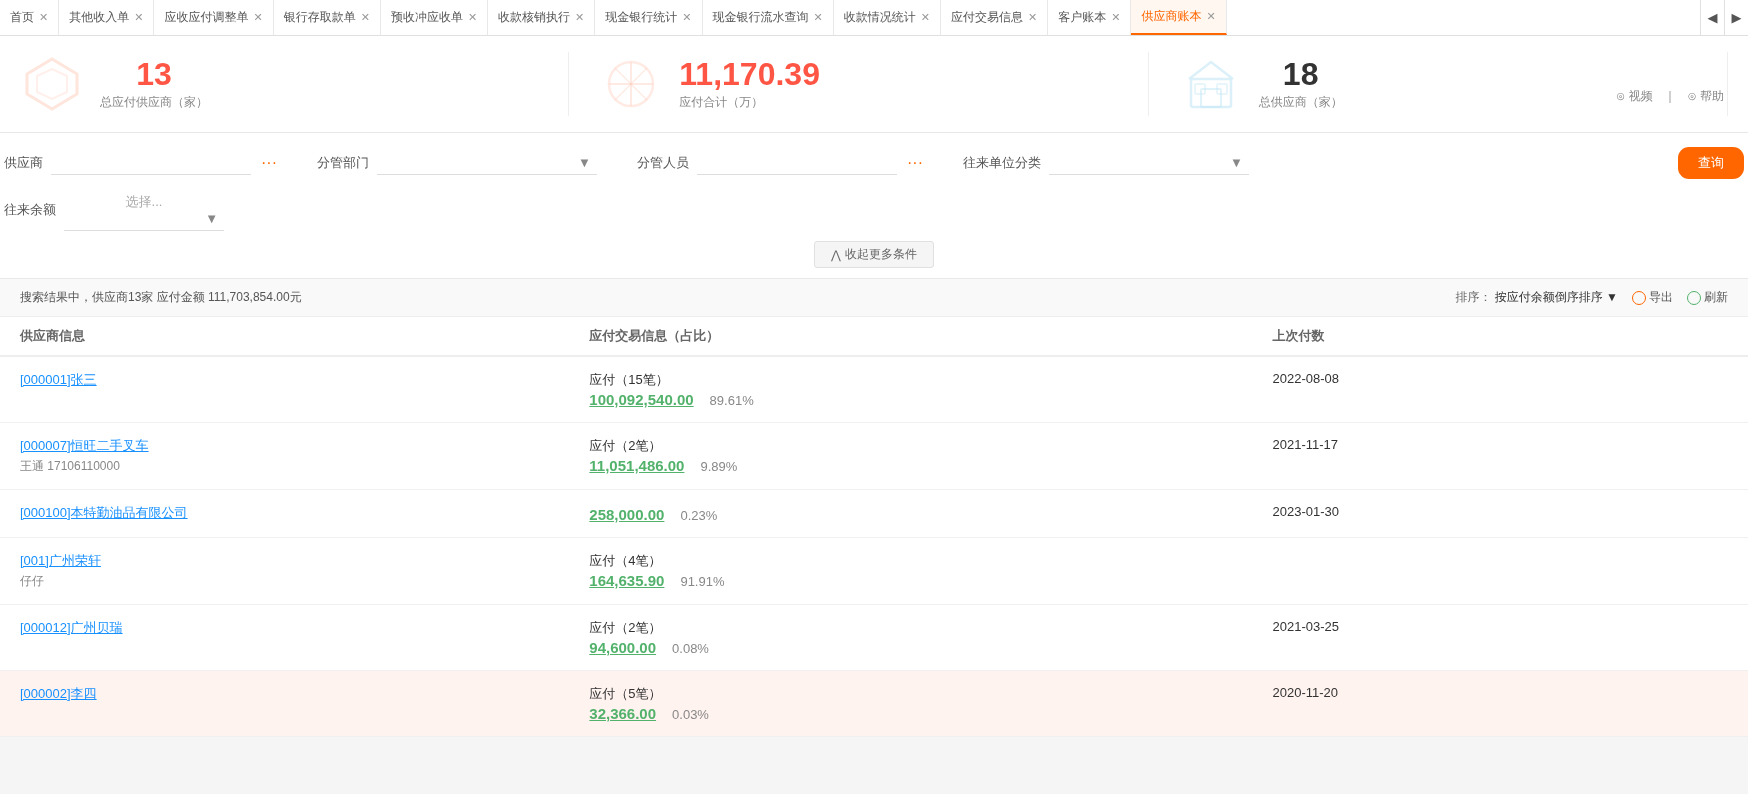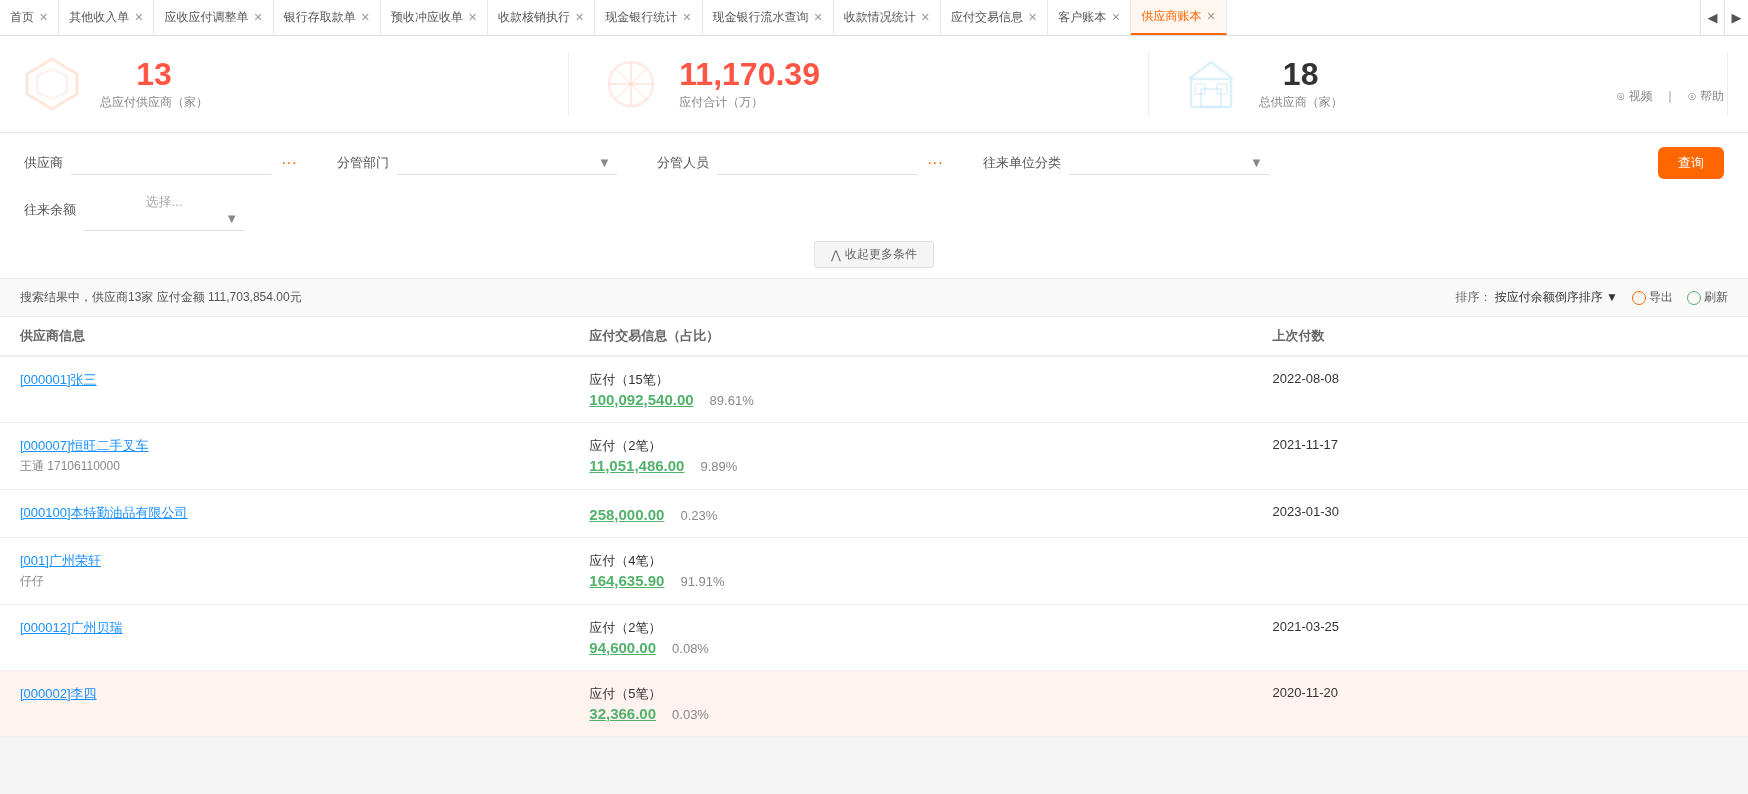--- a/index.html
+++ b/index.html
@@ -92,21 +92,21 @@
       top: 16px;
       font-size: 12px;
       color: #666;
       margin-top: 36px;
     }
     .top-right-links span { margin: 0 4px; cursor: pointer; color: #888; }
 
     
     .filter-area {
       background: #fff;
-      padding: 14px 24px 10px;
+      padding: 14px 4px 10px;
       border-bottom: 1px solid #e8e8e8;
     }
     .filter-row {
       display: flex;
       align-items: center;
       margin-bottom: 10px;
       gap: 16px;
     }
     .filter-item {
       display: flex;
@@ -137,21 +137,21 @@
       cursor: pointer;
       color: #333;
     }
     .filter-select .arrow { margin-left: auto; color: #888; }
     .filter-dots { color: #f60; font-size: 16px; margin-left: 2px; cursor: pointer; }
     .query-btn {
       background: #f60;
       color: #fff;
       border: none;
       padding: 7px 20px;
-      border-radius: 6px;
+      border-radius: 11px;
       cursor: pointer;
       font-size: 13px;
       margin-left: auto;
     }
     .collapse-btn {
       display: flex;
       align-items: center;
       justify-content: center;
       gap: 4px;
       color: #666;

